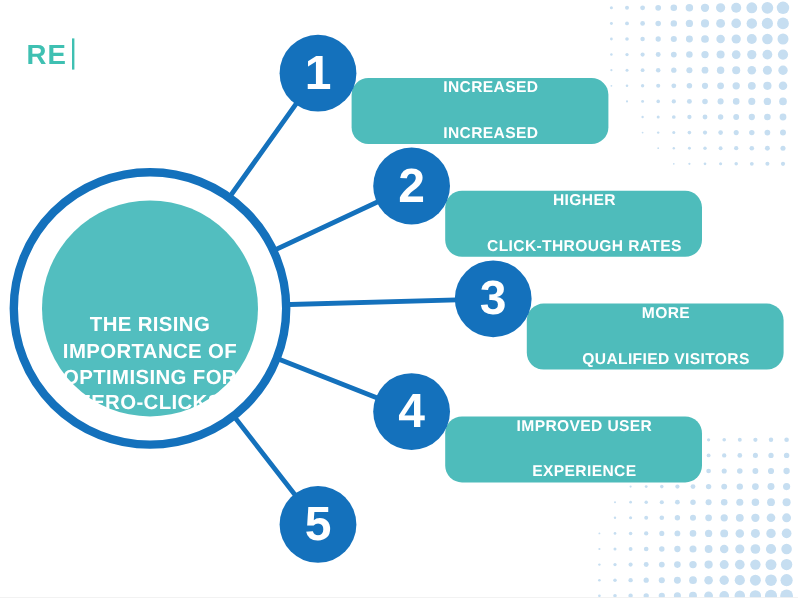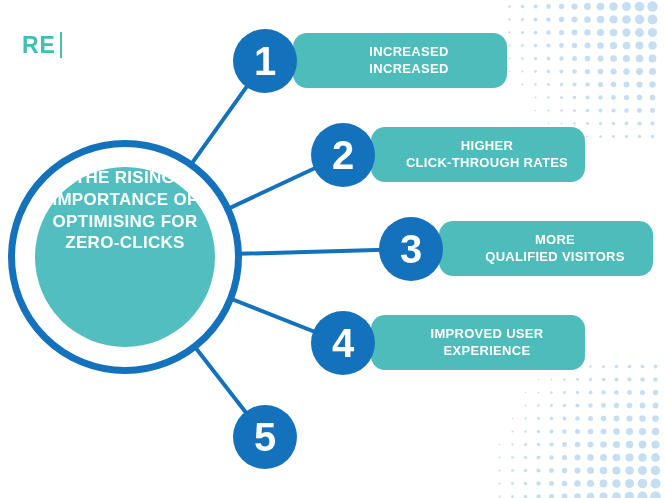--- a/index.html
+++ b/index.html
@@ -33,33 +33,33 @@
     color:transparent;
   }
   
   .center-circle{
     position:absolute;left:8px;top:140px;width:234px;height:234px;z-index:1;
     background:var(--background);border:7px solid var(--blue);border-radius:50%;
     display:flex;align-items:center;justify-content:center;
   }
   .center-inner{
     width:180px;height:180px;border-radius:50%;background:var(--center-teal);
-    display:flex;align-items:flex-start;justify-content:center;
+    display:flex;align-items:flex-end;justify-content:center;
   }
   .center-text{
     color:var(--text-white);font-weight:800;font-size:17px;line-height:1.28;
     letter-spacing:0.3px;text-align:center;
   }
   .center-text span{display:block;}
   
   .pill{
     position:absolute;width:214px;height:55px;border-radius:14px;z-index:1;
     background:var(--teal);display:flex;flex-direction:column;align-items:center;
-    justify-content:center;color:var(--text-white);font-weight:800;font-size:13px;
-    line-height:1.3;letter-spacing:0.3px;text-align:center;padding-left:18px;
+    justify-content:space-between;color:var(--text-white);font-weight:800;font-size:13px;
+    line-height:1.3;letter-spacing:0.3px;text-align:center;padding-left:18px;margin-top:32px;
   }
   .num-circle{
     position:absolute;width:64px;height:64px;border-radius:50%;z-index:2;
     background:var(--blue);display:flex;align-items:center;justify-content:center;
     color:var(--text-white);font-weight:800;font-size:40px;
   }
   .pill-1{left:293px;top:33px;}  .num-1{left:233px;top:29px;}
   .pill-2{left:371px;top:127px;} .num-2{left:311px;top:123px;}
   .pill-3{left:439px;top:221px;} .num-3{left:379px;top:217px;}
   .pill-4{left:371px;top:315px;} .num-4{left:311px;top:311px;}

